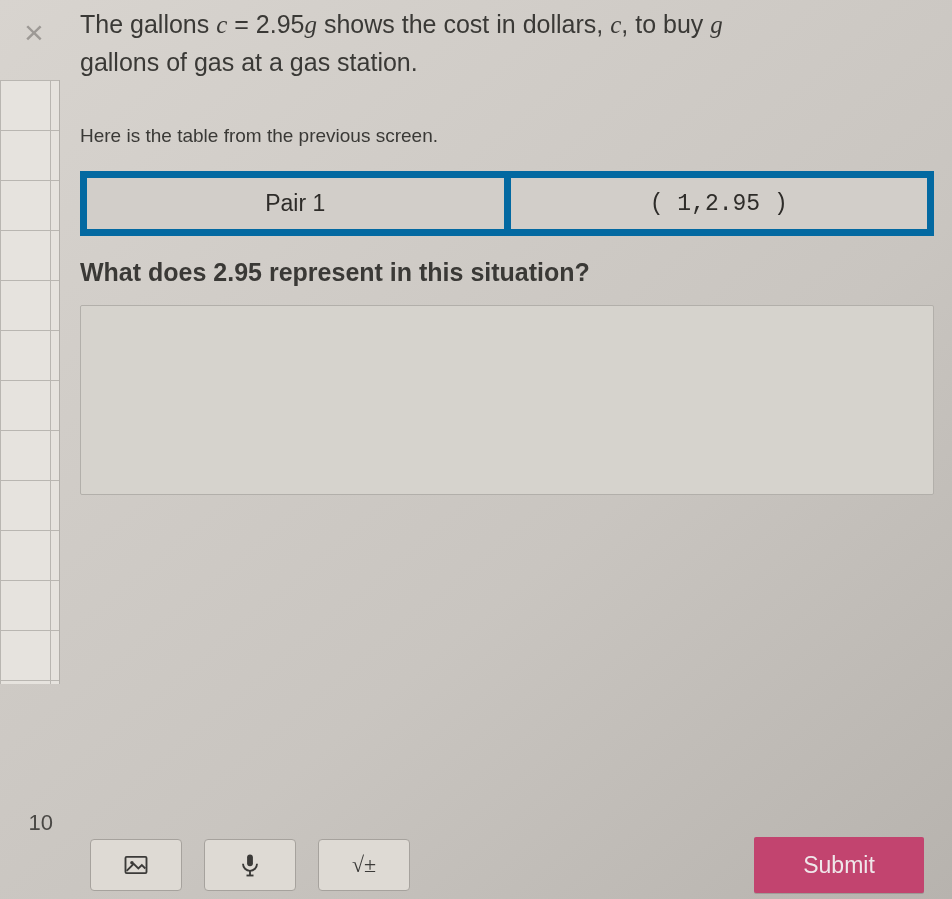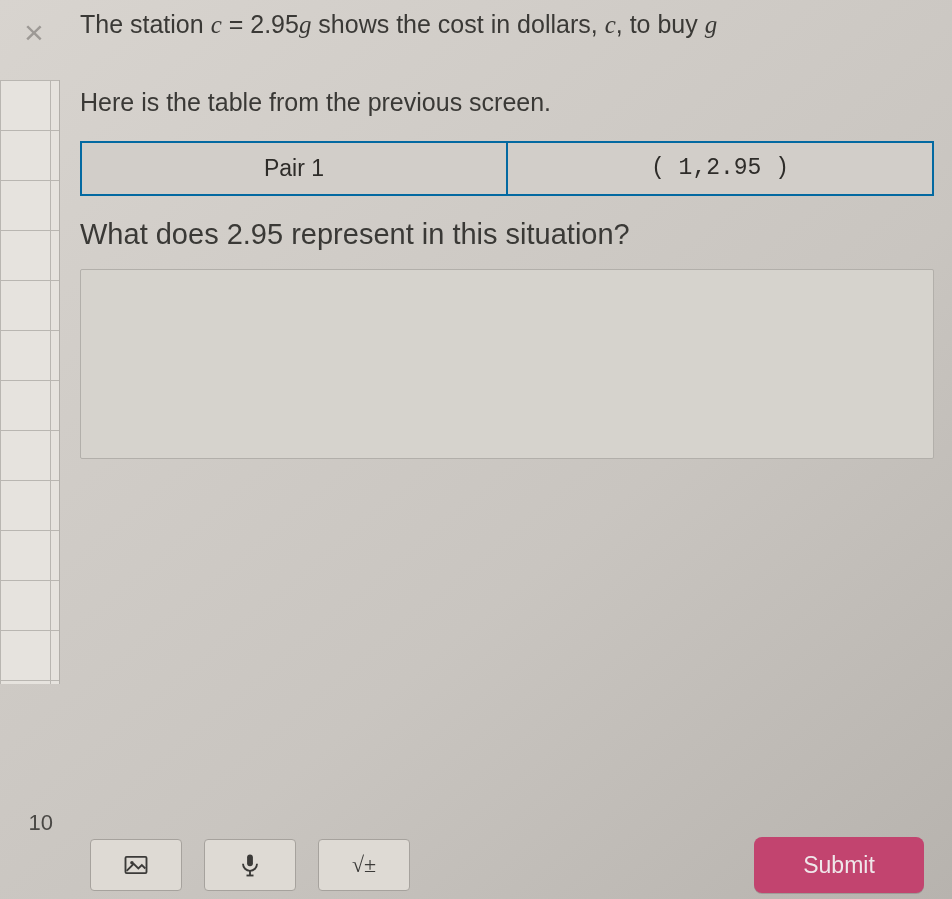--- a/index.html
+++ b/index.html
@@ -25,32 +25,32 @@
     position: absolute; top: 14px; left: 16px; width: 36px; height: 36px;
     display: flex; align-items: center; justify-content: center;
     color: #9d9995; font-size: 34px; font-weight: 300; cursor: pointer;
   }
   .content {
     position: absolute; left: 80px; top: 6px; right: 18px;
     display: flex; flex-direction: column;
   }
   .intro { font-size: 25px; line-height: 1.5; color: #3a3936; max-width: 840px; }
   .intro .mi { font-style: italic; font-family: Georgia, 'Times New Roman', serif; }
-  .prompt2 { margin-top: 44px; font-size: 25px; color: #3a3936; }
+  .prompt2 { margin-top: 44px; font-size: 19px; color: #3a3936; }
   .table {
     margin-top: 24px; width: 100%; border-collapse: collapse;
     background: #d2cec9;
     box-shadow: inset 0 0 0 1px #a6a29d;
   }
   .table td {
-    border: 2px solid #0369a1; padding: 12px 8px; text-align: center;
+    border: 7px solid #0369a1; padding: 12px 8px; text-align: center;
     font-size: 23px; color: #2e2c29; width: 50%;
   }
   .table td.valcell { font-family: Liberation Mono, monospace; }
-  .followup { margin-top: 22px; font-size: 29px; color: #3a3936; }
+  .followup { margin-top: 22px; font-size: 25px; color: #3a3936; font-weight: bold; }
   .followup .mn { }
   .answer-box {
     margin-top: 18px; width: 100%; height: 190px;
     background: #d6d3cd; border: 1px solid #b2afaa;
     border-radius: 2px;
   }
   .toolbar {
     position: absolute; left: 80px; right: 18px; bottom: 0; height: 68px;
     display: flex; align-items: center; gap: 22px; padding: 0 10px;
   }
@@ -59,40 +59,41 @@
     border: 1px solid #a6a29d; border-radius: 4px;
     display: flex; align-items: center; justify-content: center;
     cursor: pointer;
   }
   .tbtn svg { width: 28px; height: 28px; stroke: #3b3a38; fill: none; stroke-width: 1.6; }
   .mathsym { font-size: 22px; color: #3b3a38; font-family: Georgia, serif; }
   .spacer { flex: 1; }
   .submit {
     width: 170px; height: 56px; background: #c2446f;
     color: #efe7ea; font-size: 23px; display: flex;
-    align-items: center; justify-content: center; border-radius: 8px;
+    align-items: center; justify-content: center; border-radius: 2px;
     cursor: pointer; box-shadow: 0 1px 0 rgba(0,0,0,.15);
   }
 </style>
 </head>
 <body>
 
 <div class="grid-panel">
   <span class="axis-label" style="top:730px">10</span>
 </div>
 
 <div class="close-btn">
   <span>×</span>
 </div>
 
 <div class="content">
 
   <div class="intro">
-    <span>The station </span><span class="mi">c</span><span> = </span><span>2.95</span><span class="mi">g</span><span> shows the cost in dollars, </span><span class="mi">c</span><span>, to buy </span><span class="mi">g</span>
+    <span>The gallons </span><span class="mi">c</span><span> = </span><span>2.95</span><span class="mi">g</span><span> shows the cost in dollars, </span><span class="mi">c</span><span>, to buy </span><span class="mi">g</span>
     <br>
+    <span>gallons of gas at a gas station.</span>
   </div>
 
   <div class="prompt2">Here is the table from the previous screen.</div>
 
   <table class="table">
     <tbody id="tbody">
         <tr>
           <td>Pair 1</td>
           <td class="valcell">( 1,2.95 )</td>
         </tr>

